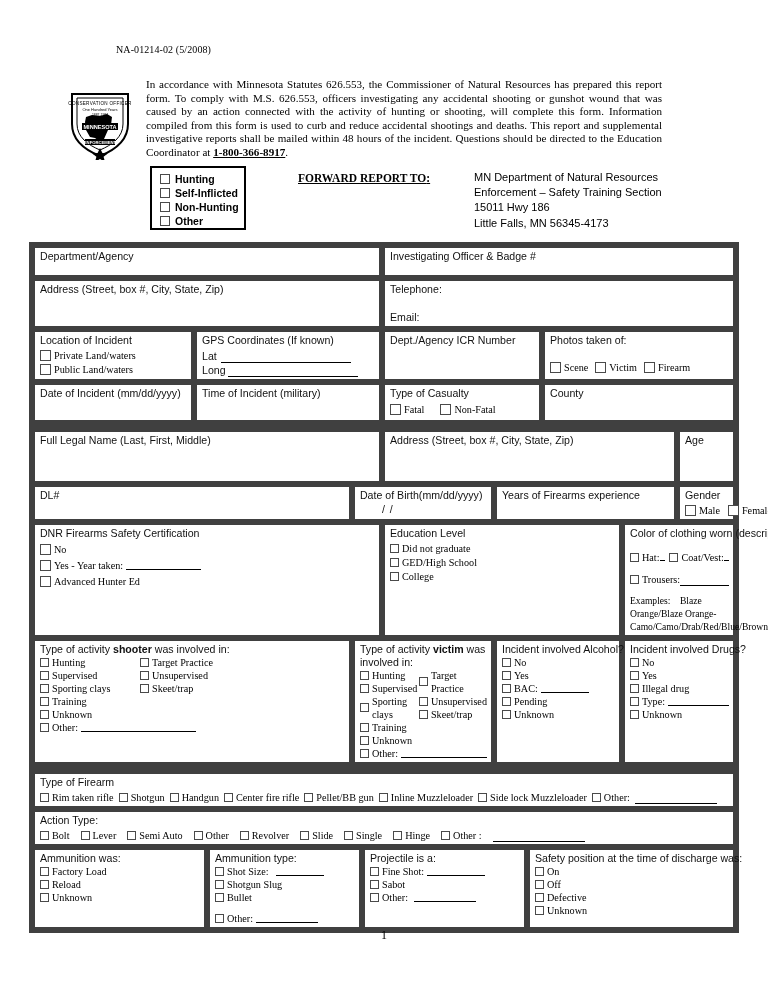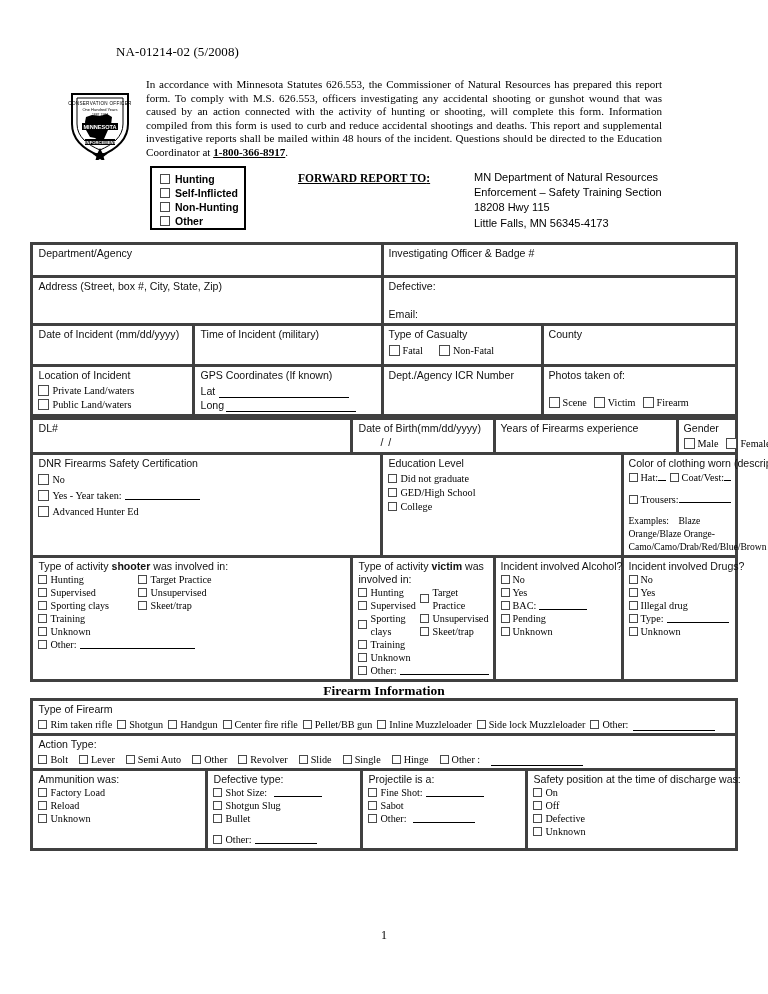--- a/index.html
+++ b/index.html
@@ -12,21 +12,21 @@
     color: #000;
     position: relative;
     overflow: hidden;
   }
   .page { position:relative; width:768px; height:994px; padding:0; }
 
   
   .hdr { position:relative; height:68px; }
   .formno {
     position:absolute; left:116px; top:44px;
-    font-family:"Liberation Serif", serif; font-size:13px; letter-spacing:.1px;
+    font-family:"Liberation Serif", serif; font-size:10px; letter-spacing:.1px;
   }
   .maintitle {
     position:absolute; left:216px; top:28px; width:440px;
     font-family:"Liberation Serif", serif; font-weight:bold;
     font-size:26px; letter-spacing:.4px; text-align:center;
   }
 
   
   .intro-wrap { position:relative; }
   .seal { position:absolute; left:58px; top:18px; width:84px; height:74px; }
@@ -64,21 +64,21 @@
   .cb {
     display:inline-block; width:9px; height:9px;
     border:1.2px solid #4a4a4a; background:#fff;
     vertical-align:-1px; flex:0 0 auto;
   }
   .cb.big { width:11px; height:11px; }
   .cb.sq { width:10px; height:10px; }
 
   
   .tbl { width:704px; margin:0 auto; border-collapse:collapse; table-layout:fixed; }
-  .tbl td { border:3px solid #404040; vertical-align:top; padding:2px 4px 2px 5px; }
+  .tbl td { border:6px solid #404040; vertical-align:top; padding:2px 4px 2px 5px; }
   .lbl {
     font-family:"Liberation Sans", sans-serif;
     font-size:10.6px; line-height:13px; color:#111; white-space:nowrap;
   }
   .lbl.wrap { white-space:normal; }
   .ser {
     font-family:"Liberation Serif", serif; font-size:10.2px; line-height:13px;
   }
   .opt { display:flex; align-items:center; gap:3px; }
   .ul { border-bottom:1.1px solid #000; display:inline-block; height:10px; }
@@ -143,21 +143,21 @@
       </div>
       <div class="line">
         <span class="cb sq"></span>
         <span>Other</span>
       </div>
     </div>
     <div class="fwd-label"><span>FORWARD REPORT TO</span><span class="colon">:</span></div>
     <div class="fwd-addr">
       <div>MN Department of Natural Resources</div>
       <div>Enforcement – Safety Training Section</div>
-      <div>18208 Hwy 115</div>
+      <div>15011 Hwy 186</div>
       <div>Little Falls, MN  56345-4173</div>
     </div>
   </div>
 
   <table class="tbl">
     <colgroup>
       <col style="width:162px">
         <col style="width:188px">
       <col style="width:160px">
         <col style="width:194px">
@@ -169,46 +169,22 @@
         </td>
         <td colspan="2">
           <div class="lbl">Investigating Officer &amp; Badge #</div>
         </td>
       </tr>
       <tr>
         <td colspan="2" style="height:43px">
           <div class="lbl">Address (Street, box #, City, State, Zip)</div>
         </td>
         <td colspan="2">
-          <div class="lbl">Defective:</div>
+          <div class="lbl">Telephone:</div>
           <div class="lbl" style="margin-top:15px">Email:</div>
-        </td>
-      </tr>
-      <tr>
-        <td style="height:41px">
-          <div class="lbl">Date of Incident (mm/dd/yyyy)</div>
-        </td>
-        <td>
-          <div class="lbl">Time of Incident (military)</div>
-        </td>
-        <td>
-          <div class="lbl">Type of Casualty</div>
-          <div style="display:flex;gap:16px;margin-top:3px">
-            <span class="opt ser">
-              <span class="cb big"></span>
-              <span>Fatal</span>
-            </span>
-            <span class="opt ser">
-              <span class="cb big"></span>
-              <span>Non-Fatal</span>
-            </span>
-          </div>
-        </td>
-        <td>
-          <div class="lbl">County</div>
         </td>
       </tr>
       <tr>
         <td style="height:49px">
           <div class="lbl">Location of Incident</div>
           <div class="opt ser" style="margin-top:2px">
             <span class="cb big"></span>
             <span>Private Land/waters</span>
           </div>
           <div class="opt ser" style="margin-top:1px">
@@ -239,37 +215,72 @@
             </span>
             <span class="opt ser">
               <span class="cb big"></span>
               <span>Victim</span>
             </span>
             <span class="opt ser">
               <span class="cb big"></span>
               <span>Firearm</span>
             </span>
           </div>
+        </td>
+      </tr>
+      <tr>
+        <td style="height:41px">
+          <div class="lbl">Date of Incident (mm/dd/yyyy)</div>
+        </td>
+        <td>
+          <div class="lbl">Time of Incident (military)</div>
+        </td>
+        <td>
+          <div class="lbl">Type of Casualty</div>
+          <div style="display:flex;gap:16px;margin-top:3px">
+            <span class="opt ser">
+              <span class="cb big"></span>
+              <span>Fatal</span>
+            </span>
+            <span class="opt ser">
+              <span class="cb big"></span>
+              <span>Non-Fatal</span>
+            </span>
+          </div>
+        </td>
+        <td>
+          <div class="lbl">County</div>
         </td>
       </tr>
     </tbody>
   </table>
 
 
   <table class="tbl">
     <colgroup>
       <col style="width:320px">
         <col style="width:30px">
         <col style="width:112px">
       <col style="width:128px">
         <col style="width:55px">
         <col style="width:59px">
     </colgroup>
     <tbody>
       <tr>
+        <td colspan="2" style="height:55px">
+          <div class="lbl">Full Legal Name (Last, First, Middle)</div>
+        </td>
+        <td colspan="3">
+          <div class="lbl">Address (Street, box #, City, State, Zip)</div>
+        </td>
+        <td>
+          <div class="lbl">Age</div>
+        </td>
+      </tr>
+      <tr>
         <td style="height:33px">
           <div class="lbl">DL#</div>
         </td>
         <td colspan="2">
           <div class="lbl">Date of Birth(mm/dd/yyyy)</div>
           <div class="lbl" style="margin-top:1px;padding-left:22px;letter-spacing:1px">/          /</div>
         </td>
         <td colspan="2">
           <div class="lbl">Years of Firearms experience</div>
         </td>
@@ -314,33 +325,33 @@
             <span class="cb"></span>
             <span>GED/High School</span>
           </div>
           <div class="opt ser" style="margin-top:1px">
             <span class="cb"></span>
             <span>College</span>
           </div>
         </td>
         <td colspan="2">
           <div class="lbl">Color of clothing worn (description)</div>
-          <div style="display:flex;gap:0;margin-top:1px">
+          <div style="display:flex;gap:0;margin-top:11px">
             <span class="opt ser">
               <span class="cb"></span>
               <span>Hat:</span>
             </span>
             <span class="ul" style="width:115px"></span>
             <span class="opt ser" style="margin-left:4px">
               <span class="cb"></span>
               <span>Coat/Vest:</span>
             </span>
             <span class="ul" style="width:98px"></span>
           </div>
-          <div style="display:flex;margin-top:9px">
+          <div style="display:flex;align-items:flex-end;margin-top:9px">
             <span class="opt ser">
               <span class="cb"></span>
               <span>Trousers:</span>
             </span>
             <span class="ul" style="width:182px"></span>
           </div>
           <div class="ser" style="margin-top:8px;font-size:9.6px">
             <span>Examples:</span>
             <span style="margin-left:7px">Blaze Orange/Blaze Orange-Camo/Camo/Drab/Red/Blue/Brown</span>
           </div>
@@ -492,21 +503,20 @@
             </div>
           <div class="opt ser">
               <span class="cb"></span>
               <span>Unknown</span>
             </div>
         </td>
       </tr>
     </tbody>
   </table>
 
-  <div class="sectitle">Firearm Information</div>
 
   <table class="tbl">
     <colgroup>
       <col style="width:175px">
         <col style="width:155px">
       <col style="width:165px">
         <col style="width:95px">
         <col style="width:114px">
     </colgroup>
     <tbody>
@@ -604,21 +614,21 @@
           <div class="opt ser">
               <span class="cb"></span>
               <span>Reload</span>
             </div>
           <div class="opt ser">
               <span class="cb"></span>
               <span>Unknown</span>
             </div>
         </td>
         <td>
-          <div class="lbl">Defective type:</div>
+          <div class="lbl">Ammunition type:</div>
           <div class="opt ser">
               <span class="cb"></span>
               <span>Shot Size:</span>
               <span class="ul" style="width:48px;margin-left:4px"></span>
             </div>
           <div class="opt ser">
               <span class="cb"></span>
               <span>Shotgun Slug</span>
             </div>
           <div class="opt ser">

